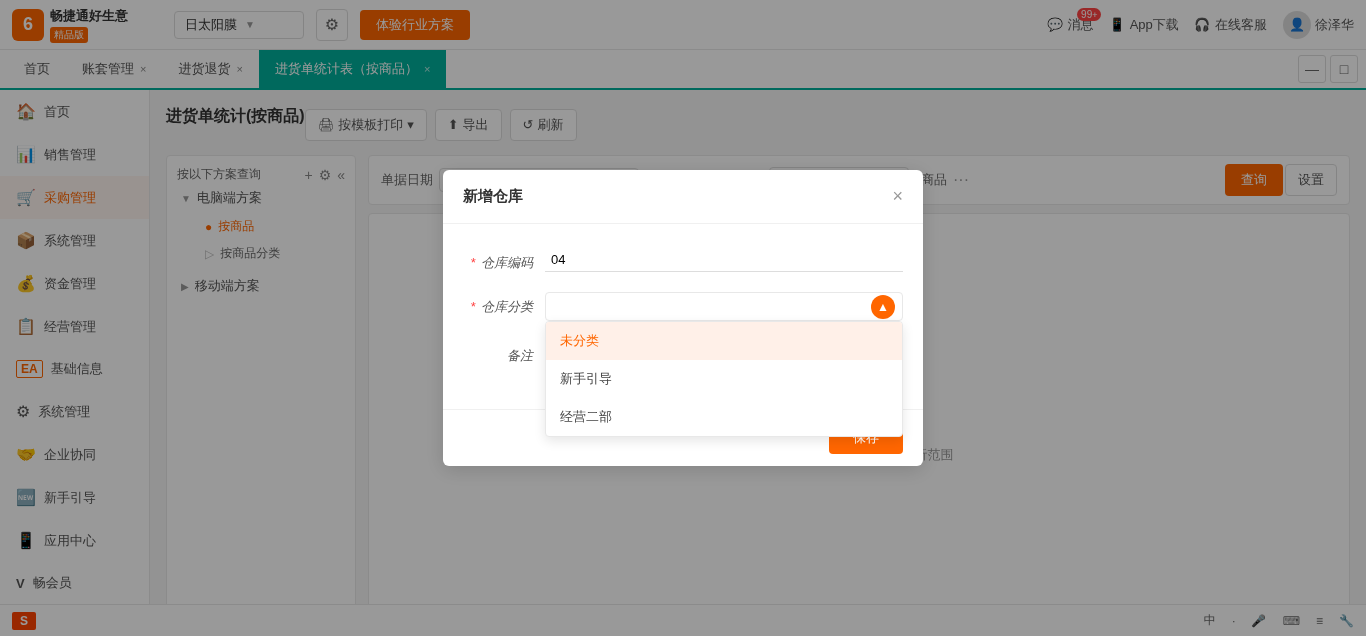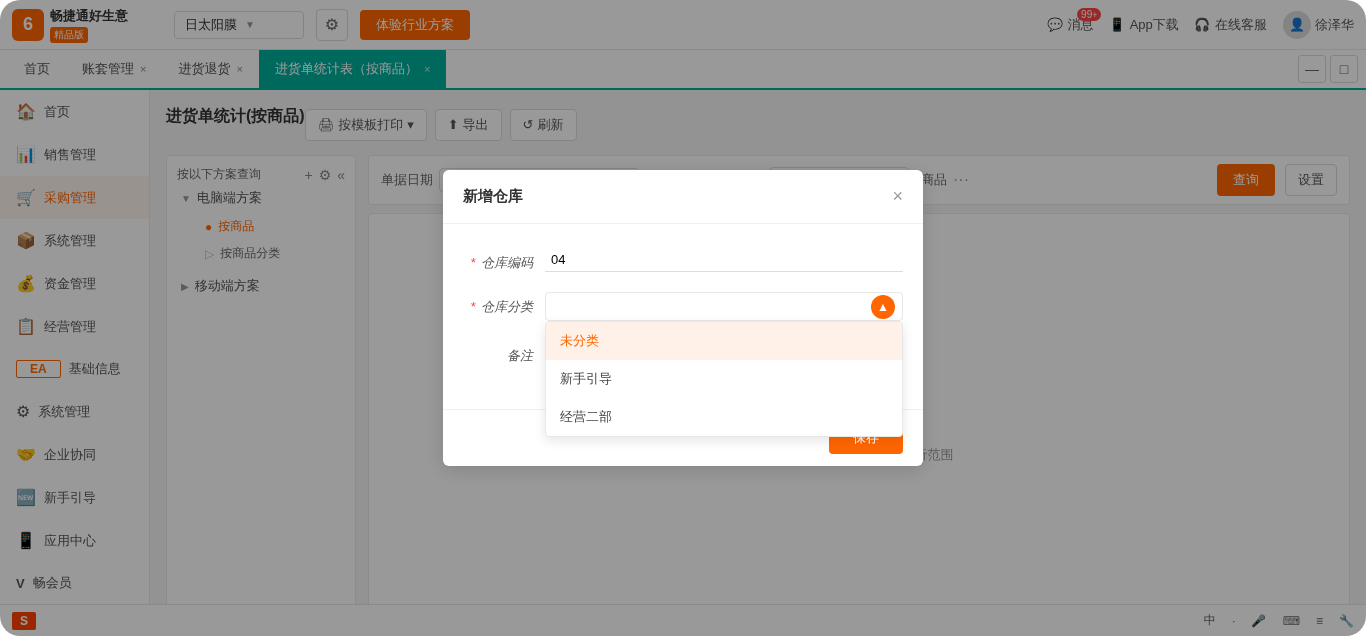--- a/index.html
+++ b/index.html
@@ -183,21 +183,21 @@
     
     .empty-state {
       text-align: center; padding: 60px 20px; color: #999;
     }
 
     
     .overlay {
       position: fixed; top: 0; left: 0; right: 0; bottom: 0;
       background: rgba(0,0,0,0.4);
       z-index: 100;
-      display: flex; align-items: center; justify-content: center; border-radius: 20px;
+      display: flex; align-items: center; justify-content: center;
     }
 
     
     .dialog {
       background: #fff;
       border-radius: 6px;
       width: 480px;
       box-shadow: 0 4px 20px rgba(0,0,0,0.15);
       position: relative;
     }
@@ -379,21 +379,21 @@
     </div>
     <div class="sidebar-item">
       <span class="icon">💰</span>
       <span>资金管理</span>
     </div>
     <div class="sidebar-item">
       <span class="icon">📋</span>
       <span>经营管理</span>
     </div>
     <div class="sidebar-item">
-      <span class="icon" style="font-size:12px;font-weight:bold;color:#ff6600;border:1px solid #ff6600;padding:1px 13px;border-radius:2px;">EA</span>
+      <span class="icon" style="font-size:12px;font-weight:bold;color:#ff6600;border:1px solid #ff6600;padding:1px 4px;border-radius:2px;">EA</span>
       <span>基础信息</span>
     </div>
     <div class="sidebar-item">
       <span class="icon">⚙</span>
       <span>系统管理</span>
     </div>
     <div class="sidebar-item">
       <span class="icon">🤝</span>
       <span>企业协同</span>
     </div>
@@ -482,21 +482,21 @@
             <div class="query-field">
               <span class="query-label">单据状态</span>
               <select class="query-select">
                 <option></option>
               </select>
             </div>
             <div class="query-field">
               <span class="query-label">商品</span>
               <span class="query-dots">···</span>
             </div>
-            <div style="margin-left:auto;display:flex;gap:10px;">
+            <div style="margin-left:auto;display:flex;gap:2px;">
               <button class="btn-orange">查询</button>
               <button class="btn-outline">设置</button>
             </div>
           </div>
         </div>
 
         <div style="flex:1;background:#fff;border:1px solid #e8e8e8;border-radius:4px;display:flex;align-items:center;justify-content:center;flex-direction:column;">
           <div class="empty-state">
             <div style="font-size:40px;margin-bottom:12px;">🖼️</div>
             <div style="display:flex;align-items:center;gap:6px;color:#999;font-size:13px;margin-bottom:8px;">

